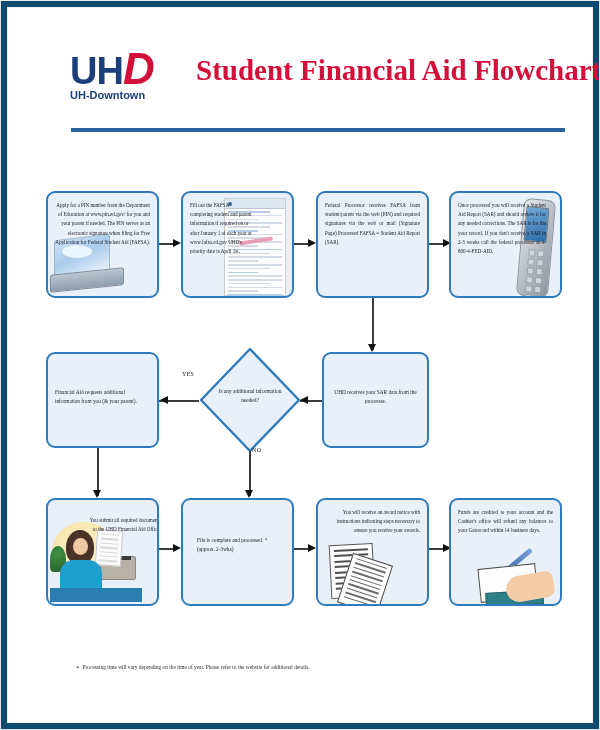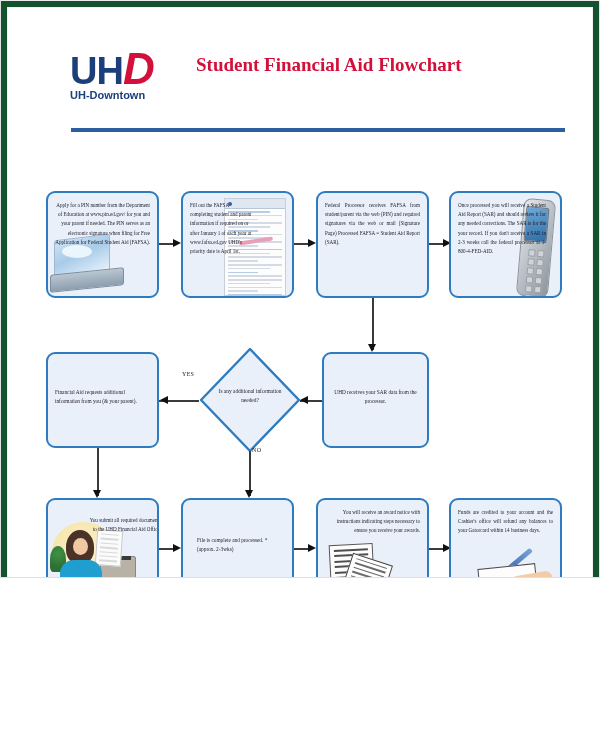--- a/index.html
+++ b/index.html
@@ -6,22 +6,22 @@
     margin: 0;
     padding: 0;
     background: #ffffff;
   }
   body {
     font-family: "Liberation Serif", serif;
   }
   #page {
     position: relative;
     width: 600px;
-    height: 578px;
-    background: #14532d;
+    height: 730px;
+    background: #0c4a6e;
     box-sizing: border-box;
     border-left: 1px solid #e2e2e2;
     border-right: 1px solid #e6e6e6;
     border-top: 1px solid #ededed;
     border-bottom: 1px solid #e0e0e0;
     overflow: hidden;
   }
   #sheet {
     position: absolute;
     left: 6px;
@@ -79,21 +79,21 @@
     color: #1b3f7a;
     white-space: nowrap;
   }
   .title {
     position: absolute;
     left: 188px;
     top: 46px;
     width: 372px;
     font-family: "Liberation Serif", serif;
     font-weight: bold;
-    font-size: 19px;
+    font-size: 29px;
     color: #d3103a;
     letter-spacing: 0px;
     white-space: nowrap;
   }
   .rule {
     position: absolute;
     left: 63px;
     top: 120px;
     width: 494px;
     height: 4px;

